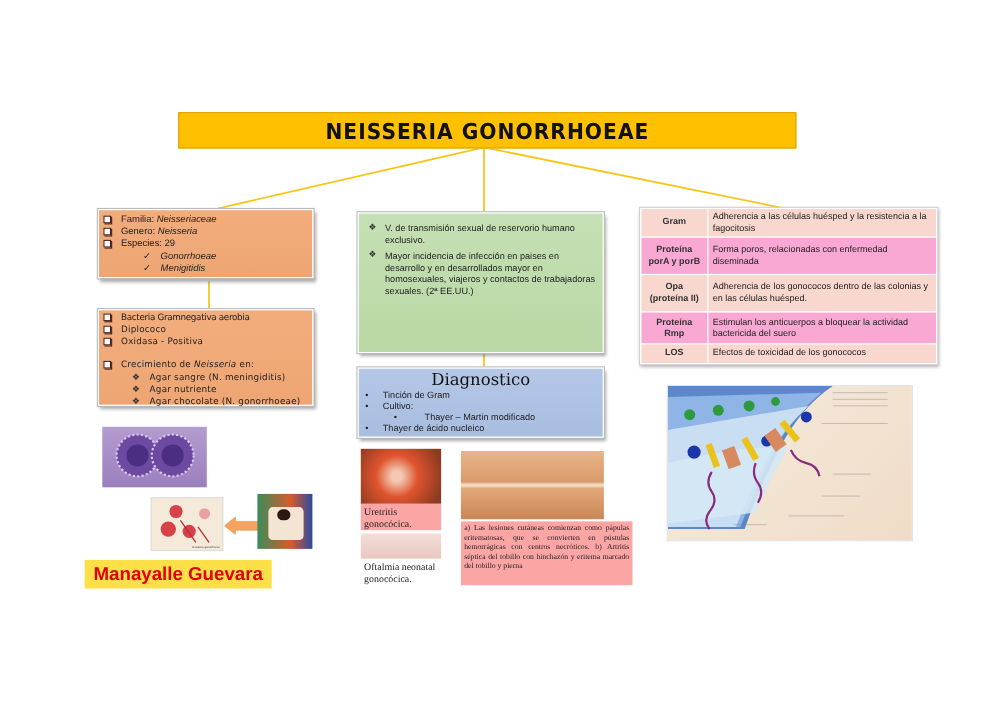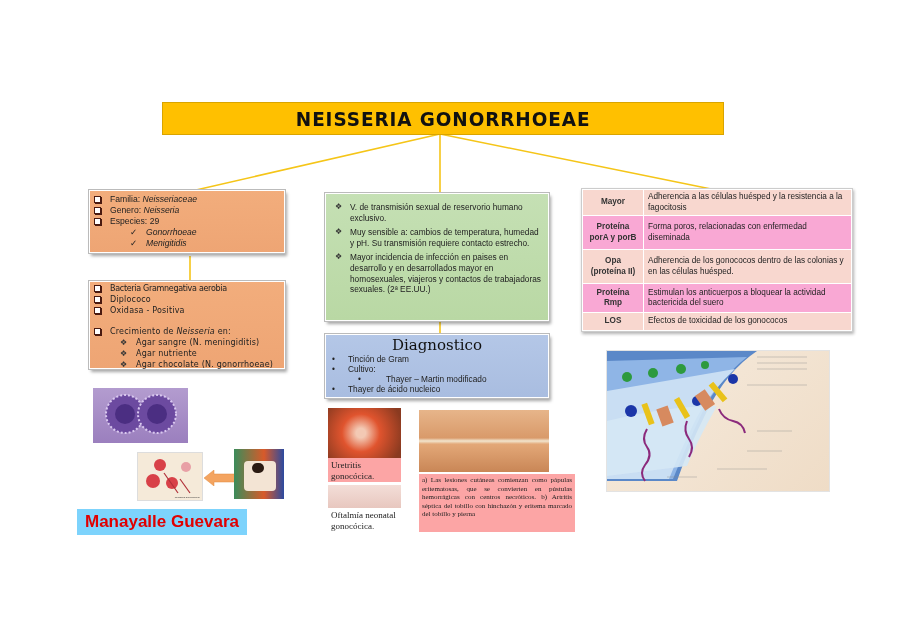--- a/index.html
+++ b/index.html
@@ -30,21 +30,21 @@
   .green ul li { position:relative; padding-left:16px; margin-bottom:4px; }
   .green ul { list-style:none; margin:0; padding:0; }
   .green ul li::before { content:"\2756"; position:absolute; left:1px; top:0; font-size:8px; color:#333; }
   table.props { border-collapse:collapse; width:100%; font-size:8.2px; color:#222; }
   table.props td { border:1px solid #fff; padding:2px 4px; line-height:10.5px; vertical-align:middle; }
   table.props td.k { width:52px; text-align:center; font-weight:bold; color:#333; }
   table.props tr.odd td { background:#f8d7cf; }
   table.props tr.even td { background:#f9a8d4; }
   .photo { overflow:hidden; }
   .caption { background:#fca5a5; font-family:"Liberation Serif", serif; color:#222; }
-  .author { left:77px; top:509px; width:170px; height:26px; background:#7dd3fc; display:flex; align-items:center; justify-content:center; }
+  .author { left:77px; top:509px; width:170px; height:26px; background:#fde047; display:flex; align-items:center; justify-content:center; }
   .author span { color:#e00000; font-weight:bold; font-size:17px; }
   .diag-title { text-align:center; font-family:"DejaVu Serif", serif; font-weight:normal; font-size:15px; color:#111; line-height:18px; margin-top:1px; }
 </style>
 </head>
 <body>
 
 <svg class="abs connectors" viewBox="0 0 905 640">
   <g stroke="#f5c518" stroke-width="1.6" fill="none">
     <line x1="440" y1="134" x2="196" y2="190"></line>
     <line x1="440" y1="134" x2="440" y2="192"></line>
@@ -80,40 +80,39 @@
   <ul class="dia">
     <li>Agar sangre (N. meningiditis)</li>
     <li>Agar nutriente</li>
     <li>Agar chocolate (N. gonorrhoeae)</li>
   </ul>
 </div>
 
 <div class="abs box green txt" style="left:325px;top:193px;width:224px;height:128px;padding:8px 6px 0 8px;box-sizing:border-box;font-size:8.3px;line-height:10.6px;">
   <ul>
     <li>V. de transmisión sexual de reservorio humano exclusivo.</li>
-    <li>Muy sensible a: cambios de temperatura, humedad y pH.  Su transmisión requiere contacto estrecho.</li>
     <li>Mayor incidencia de infección en paises en  desarrollo y en desarrollados mayor en homosexuales,  viajeros y contactos de trabajadoras sexuales. (2ª EE.UU.)</li>
   </ul>
 </div>
 
 <div class="abs box blue txt" style="left:325px;top:334px;width:224px;height:64px;box-sizing:border-box;font-size:8.3px;line-height:10px;">
   <div class="diag-title">Diagnostico</div>
   <ul class="dot">
     <li>Tinción de Gram</li>
     <li>Cultivo:</li>
     <li class="sub">Thayer – Martin modificado</li>
     <li>Thayer de ácido nucleico</li>
   </ul>
 </div>
 
 <div class="abs" style="left:581px;top:188px;width:270px;box-shadow:1px 2px 3px rgba(0,0,0,0.3);border:1px solid #ccc;">
   <table class="props">
     <tbody>
         <tr class="odd" style="height:26px;">
-      <td class="k">Mayor</td>
+      <td class="k">Gram</td>
       <td>Adherencia a las células huésped y la resistencia a la fagocitosis</td>
     </tr>
     <tr class="even" style="height:34px;">
       <td class="k">Proteína porA y  porB</td>
       <td>Forma poros, relacionadas con enfermedad diseminada</td>
     </tr>
     <tr class="odd" style="height:34px;">
       <td class="k">Opa (proteína II)</td>
       <td>Adherencia de los gonococos dentro de las colonias y en las células huésped.</td>
     </tr>

